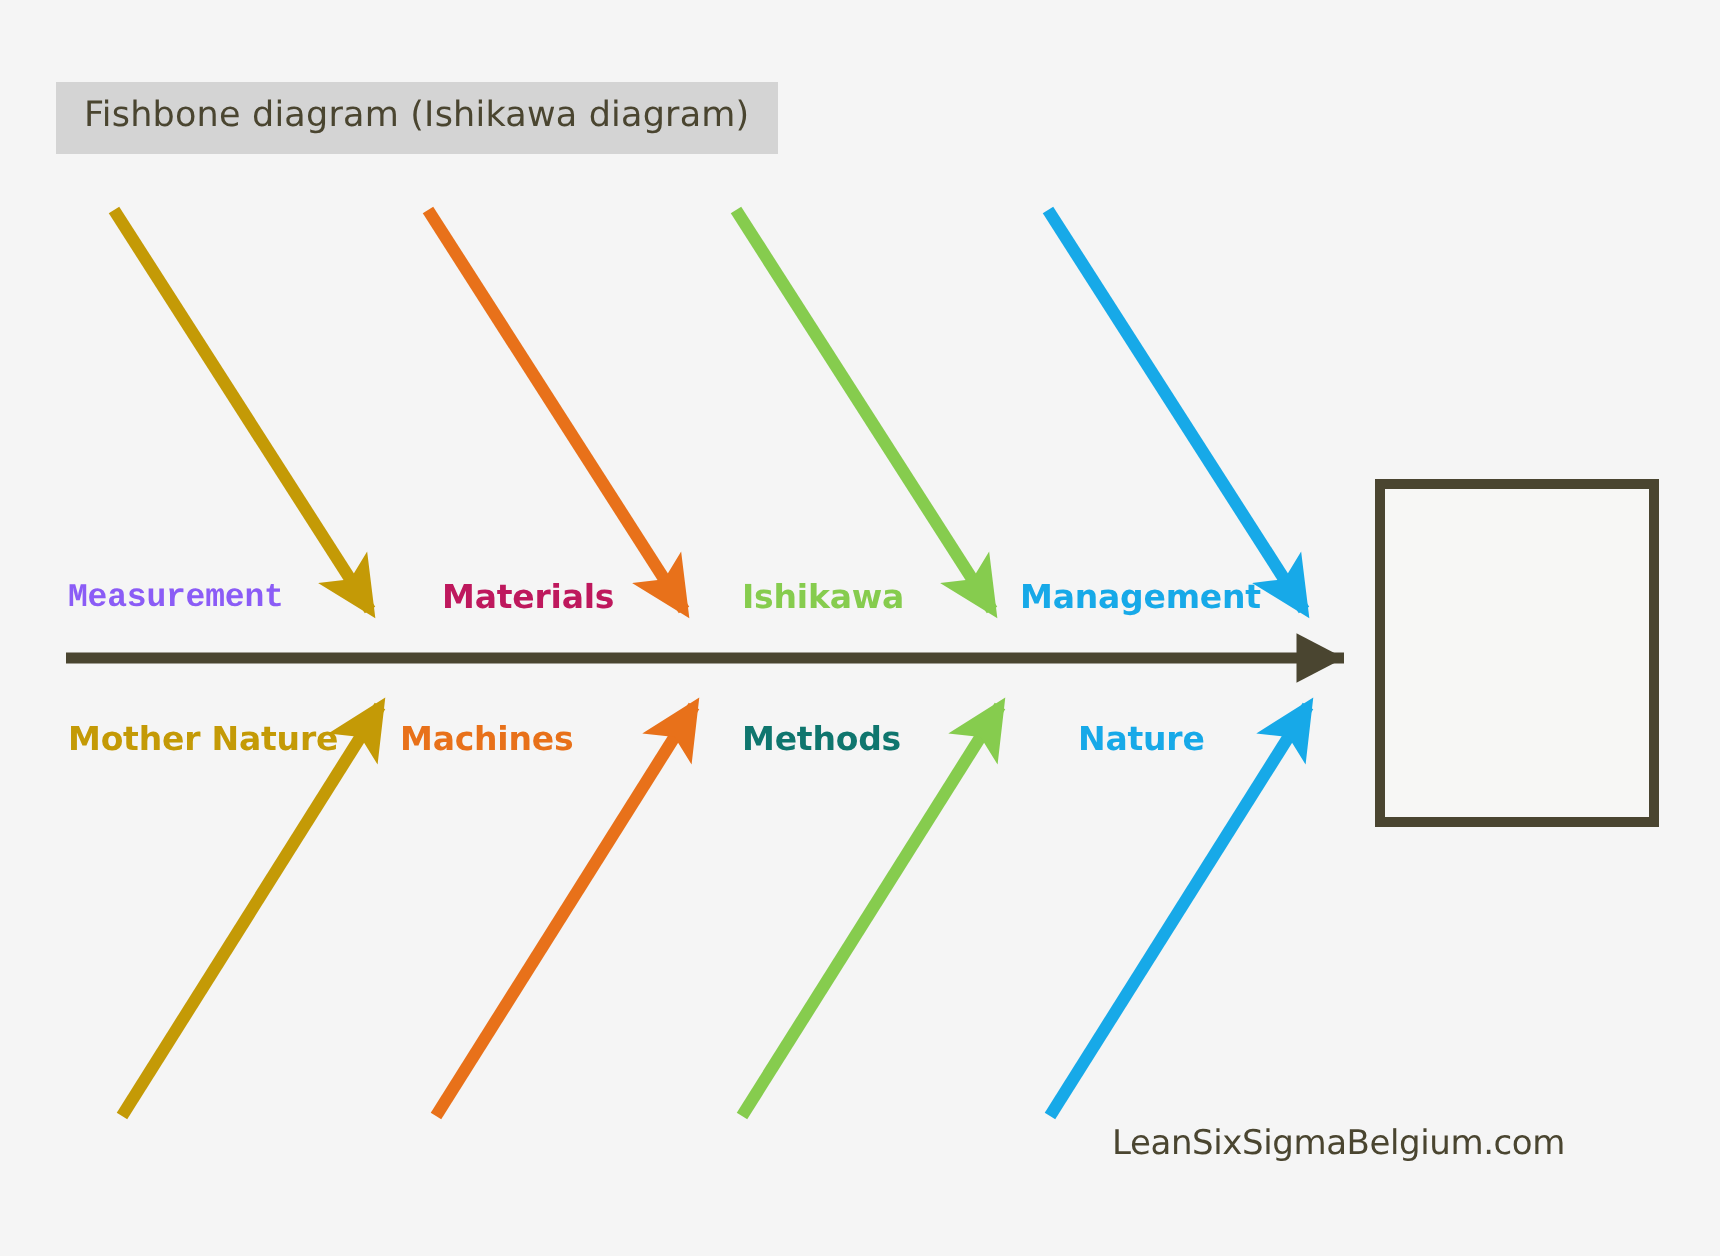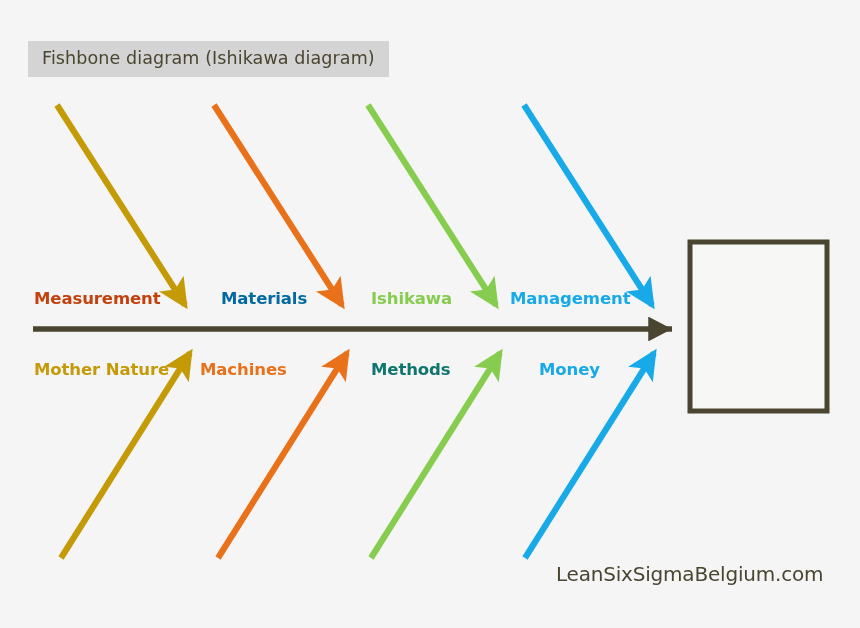--- a/index.html
+++ b/index.html
@@ -43,21 +43,21 @@
     position: absolute;
     font-family: "DejaVu Sans", sans-serif;
     font-weight: bold;
     font-size: 16.5px;
     white-space: nowrap;
     letter-spacing: -0.1px;
   }
   .watermark {
     position: absolute;
     font-family: "DejaVu Sans", sans-serif;
-    font-size: 20px;
+    font-size: 17px;
     color: #4a4530;
     white-space: nowrap;
     letter-spacing: -0.2px;
   }
 </style>
 </head>
 <body>
 
 <div id="canvas">
 
@@ -90,25 +90,25 @@
     <line x1="371" y1="558" x2="500" y2="353" stroke="#86cc4e" stroke-width="6.2" marker-end="url(#arrow-green)"></line>
     <line x1="525" y1="558" x2="654" y2="353" stroke="#17a9e8" stroke-width="6.2" marker-end="url(#arrow-blue)"></line>
 
     <line x1="33" y1="329" x2="672" y2="329" stroke="#4a4530" stroke-width="5.4" marker-end="url(#arrow-spine)"></line>
 
     <rect x="690" y="242" width="137" height="169" fill="#f7f7f5" stroke="#4a4530" stroke-width="5"></rect>
   </svg>
 
   <div class="title-band">Fishbone diagram (Ishikawa diagram)</div>
 
-  <div class="bone-label" style="left:34px; top:289px; color:#c2410c;">Measurement</div>
-  <div class="bone-label" style="left:221px; top:289px; color:#0369a1;">Materials</div>
+  <div class="bone-label" style="left:34px; top:289px; color:#8b5cf6;font-family:Liberation Mono, monospace;">Measurement</div>
+  <div class="bone-label" style="left:221px; top:289px; color:#be185d;">Materials</div>
   <div class="bone-label" style="left:371px; top:289px; color:#86cc4e;">Ishikawa</div>
   <div class="bone-label" style="left:510px; top:289px; color:#17a9e8;">Management</div>
 
   <div class="bone-label" style="left:34px; top:360px; color:#c49a06;">Mother Nature</div>
   <div class="bone-label" style="left:200px; top:360px; color:#e8711a;">Machines</div>
   <div class="bone-label" style="left:371px; top:360px; color:#0f766e;">Methods</div>
-  <div class="bone-label" style="left:539px; top:360px; color:#17a9e8;">Money</div>
+  <div class="bone-label" style="left:539px; top:360px; color:#17a9e8;">Nature</div>
 
   <div class="watermark" style="left:556px; top:562px;">LeanSixSigmaBelgium.com</div>
 
 </div>
 
 </body></html>

